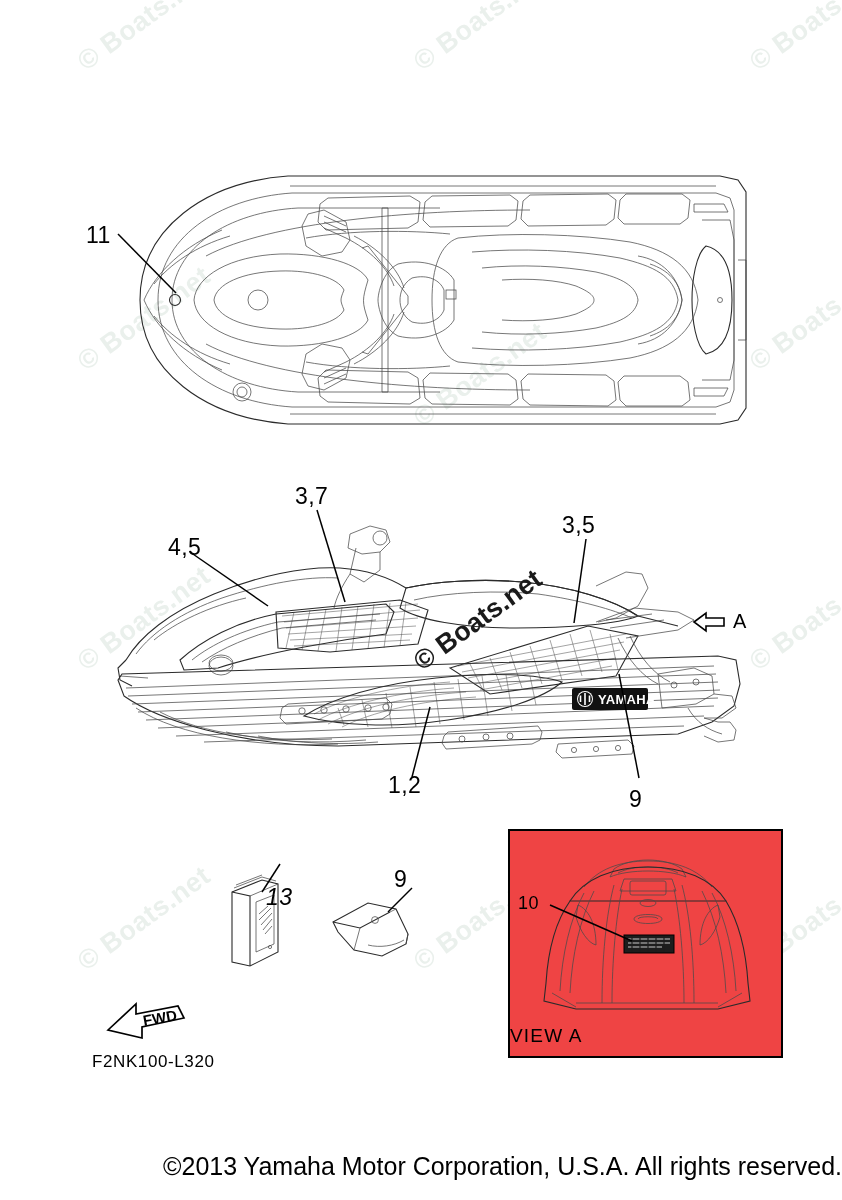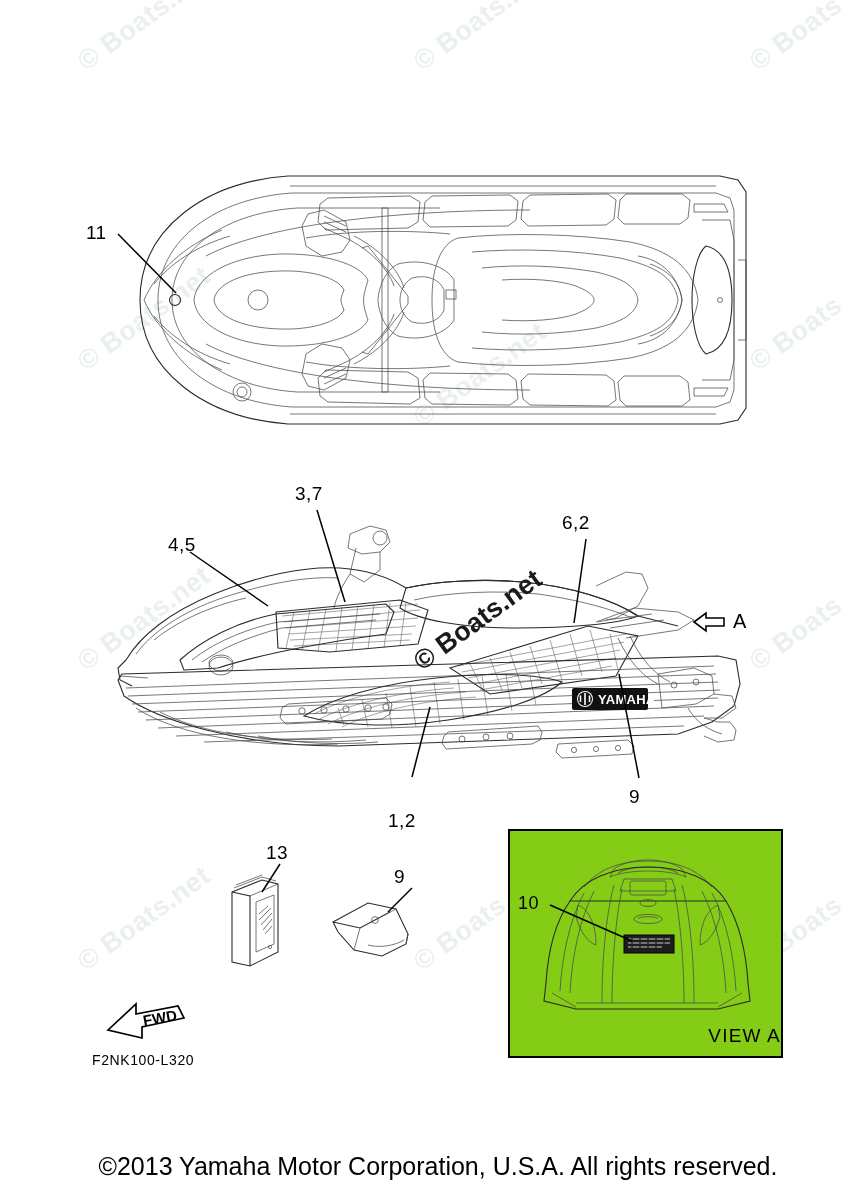--- a/index.html
+++ b/index.html
@@ -60,21 +60,21 @@
   .ln   { fill: none; stroke: #2b2b2b; stroke-width: 1.1; }
   .ln-t { fill: none; stroke: #4a4a4a; stroke-width: 0.75; }
   .leader { fill: none; stroke: #000; stroke-width: 1.5; }
   .fillw { fill: #ffffff; stroke: #2b2b2b; stroke-width: 1.1; }
 
   
   .callout {
     position: absolute;
     z-index: 5;
     font-family: "Liberation Sans", sans-serif;
-    font-size: 19px;
+    font-size: 23px;
     font-weight: 400;
     color: #000;
     white-space: nowrap;
     letter-spacing: 0.4px;
   }
 
   
   .viewarrow {
     position: absolute;
     z-index: 5;
@@ -89,51 +89,51 @@
   }
 
   
   #inset-box {
     position: absolute;
     left: 508px;
     top: 829px;
     width: 275px;
     height: 229px;
     border: 2px solid #000;
-    background: #84cc16;
+    background: #ef4444;
     z-index: 4;
     box-sizing: border-box;
   }
   #inset-caption {
     position: absolute;
     left: 0;
     right: 0;
     bottom: 9px;
-    text-align: right;
+    text-align: left;
     font-size: 19px;
     letter-spacing: 1.2px;
     font-family: "Liberation Sans", sans-serif;
   }
 
   
   #partcode {
     position: absolute;
     left: 92px;
     top: 1052px;
-    font-size: 14px;
+    font-size: 17px;
     letter-spacing: 0.6px;
     z-index: 5;
     font-family: "Liberation Sans", sans-serif;
   }
   #copyright {
     position: absolute;
     left: 0;
     right: 0;
     top: 1152px;
-    text-align: center;
+    text-align: right;
     font-size: 25px;
     z-index: 5;
     font-family: "Liberation Sans", sans-serif;
     margin-left: 34px;
   }
 </style>
 </head>
 <body>
 
 <div id="page">
@@ -388,28 +388,28 @@
         <path class="leader" d="M 2 2 L 30 94"></path>
       </svg>
   </div>
   <div class="callout" style="left:295px; top:483px;">3,7</div>
 
   <div class="draw" style="left:570px; top:537px;">
     <svg width="22" height="90" viewBox="0 0 22 90">
         <path class="leader" d="M 16 2 L 4 86"></path>
       </svg>
   </div>
-  <div class="callout" style="left:562px; top:512px;">6,2</div>
+  <div class="callout" style="left:562px; top:512px;">3,5</div>
 
   <div class="draw" style="left:406px; top:705px;">
     <svg width="28" height="76" viewBox="0 0 28 76">
         <path class="leader" d="M 24 2 L 6 72"></path>
       </svg>
   </div>
-  <div class="callout" style="left:388px; top:810px;">1,2</div>
+  <div class="callout" style="left:388px; top:772px;">1,2</div>
 
   <div class="draw" style="left:617px; top:672px;">
     <svg width="28" height="110" viewBox="0 0 28 110">
         <path class="leader" d="M 2 2 L 22 106"></path>
       </svg>
   </div>
   <div class="callout" style="left:629px; top:786px;">9</div>
 
   <div class="viewarrow" style="left:692px; top:610px;">
     <svg width="34" height="22" viewBox="0 0 34 22">
@@ -434,21 +434,21 @@
         <path d="M 37 58 L 44 50"></path>
       </g>
       <circle class="ln-t" cx="42" cy="71" r="1.6"></circle>
     </svg>
   </div>
   <div class="draw" style="left:258px; top:862px;">
     <svg width="28" height="34" viewBox="0 0 28 34">
         <path class="leader" d="M 22 2 L 4 30"></path>
       </svg>
   </div>
-  <div class="callout" style="left:266px; top:842px;">13</div>
+  <div class="callout" style="left:266px; top:884px;font-style:italic;">13</div>
 
   <div class="draw" style="left:330px; top:898px;">
     <svg width="84" height="66" viewBox="0 0 84 66">
       <path class="fillw" d="M 3 24 L 38 5 L 66 11 L 78 36 L 76 46 L 52 58 L 24 52 L 8 34 Z"></path>
       <path class="ln" d="M 3 24 L 30 30 L 60 14"></path>
       <path class="ln-t" d="M 30 30 L 24 52"></path>
       <path class="ln-t" d="M 66 11 L 60 14"></path>
       <circle class="ln-t" cx="45" cy="22" r="3.4"></circle>
       <path class="ln-t" d="M 38 47 C 50 50, 64 48, 74 42"></path>
       <path class="ln-t" d="M 76 46 L 78 36"></path>

